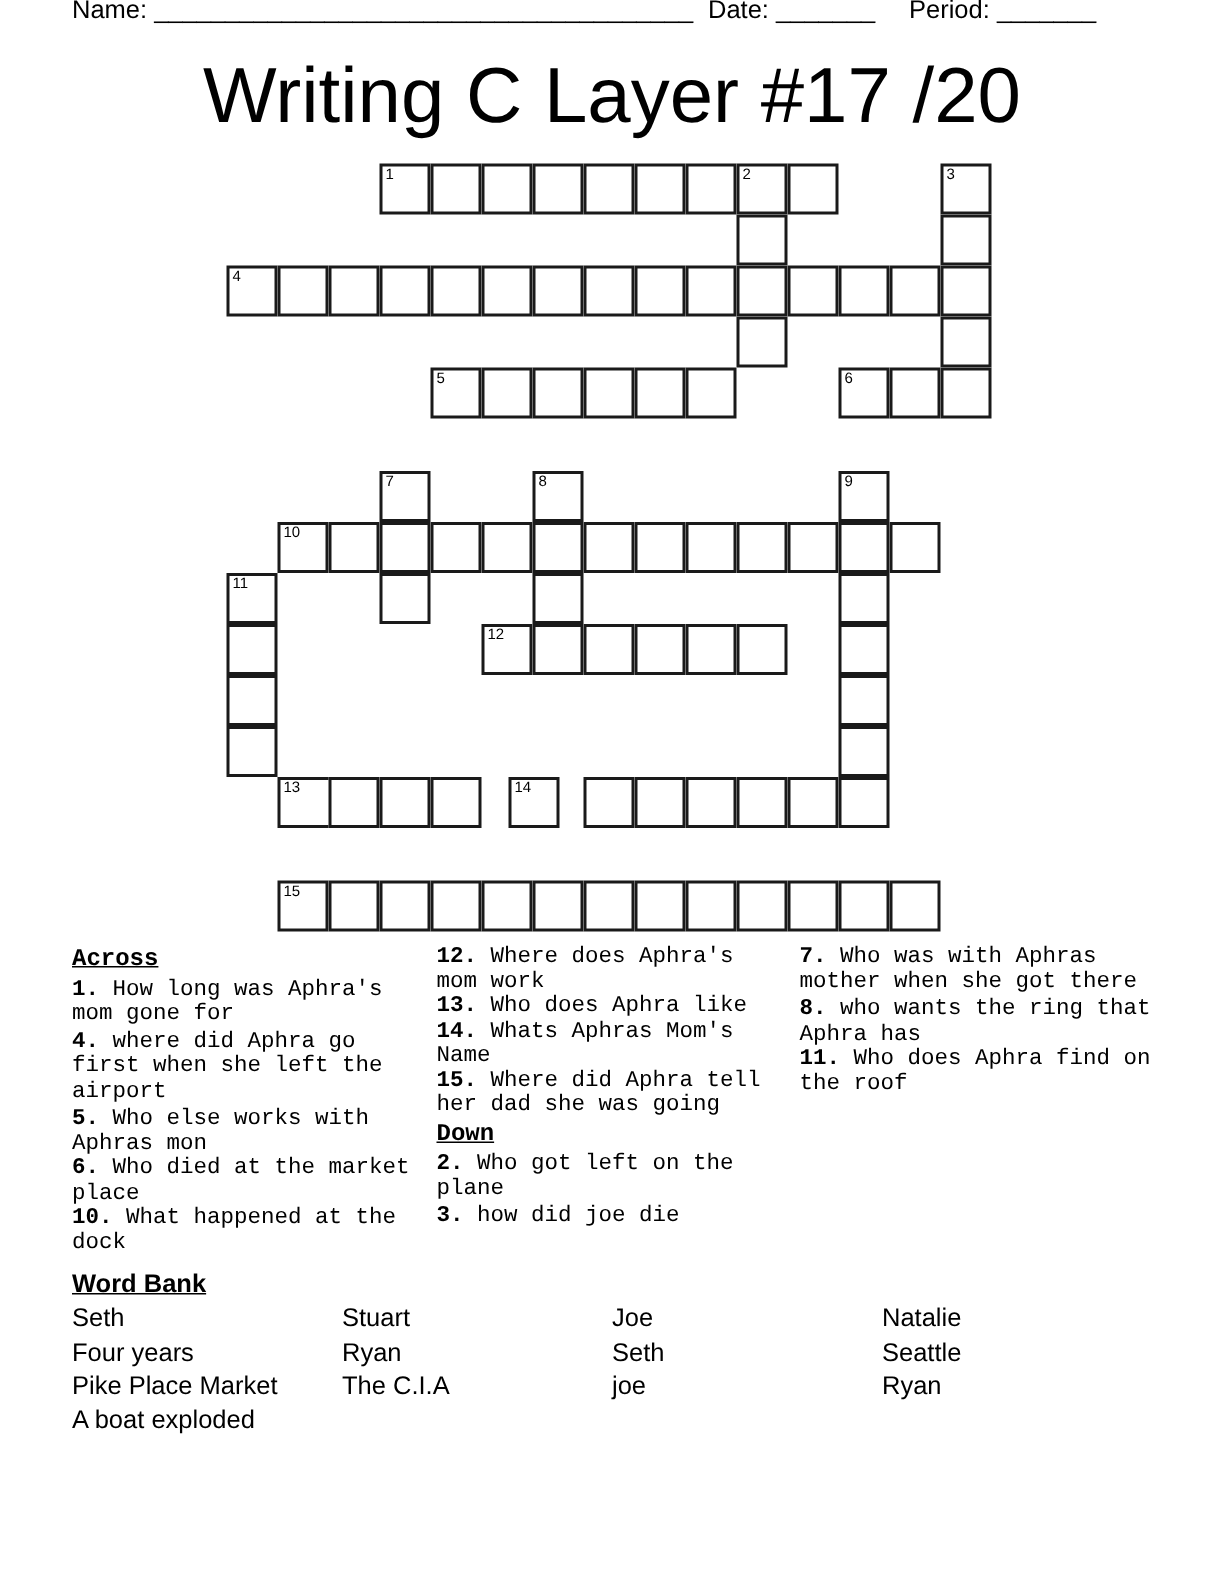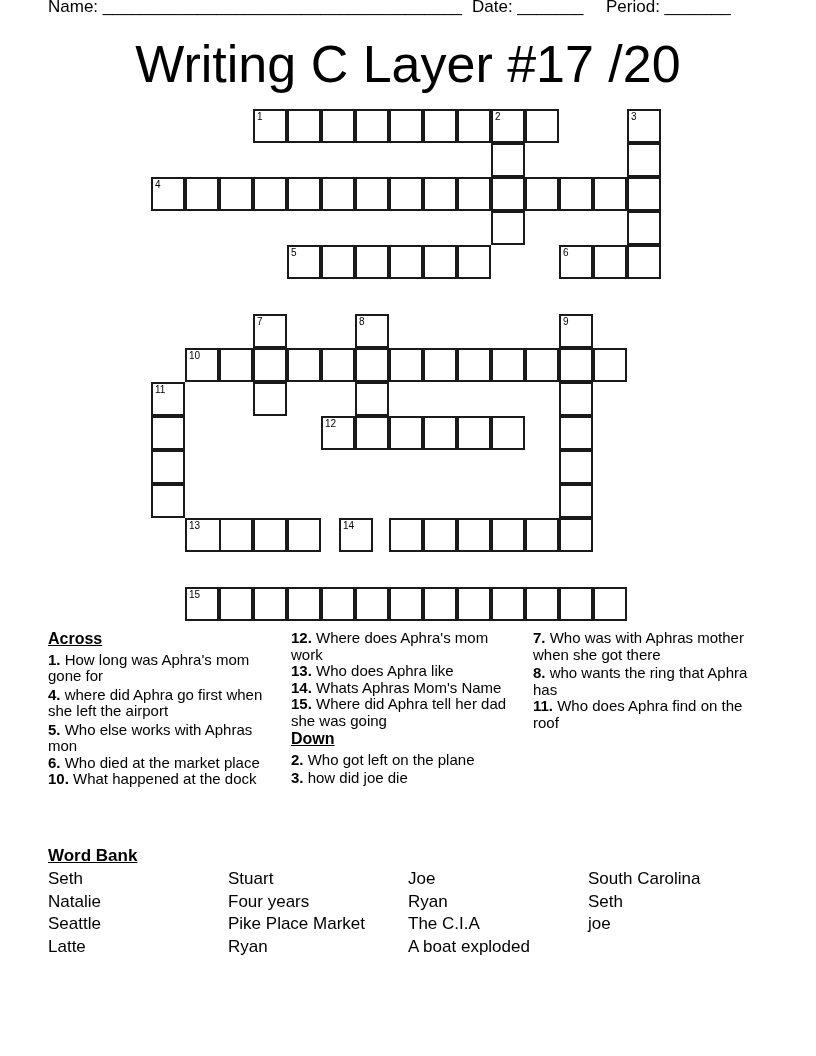--- a/index.html
+++ b/index.html
@@ -5,21 +5,21 @@
   html, body { margin:0; padding:0; background:#ffffff; }
   body { width:816px; height:1056px; position:relative; overflow:hidden;
          font-family:"Liberation Sans", sans-serif; color:#000; }
   .hdr { position:absolute; top:-3px; font-size:17px; white-space:pre; }
   .title { position:absolute; top:34px; left:0; width:816px; text-align:center;
            font-size:52px; line-height:60px; }
   #grid { position:absolute; left:0; top:0; width:816px; height:640px; }
   .cell { position:absolute; width:34px; height:34px; box-sizing:border-box;
           border:2px solid #1a1a1a; background:#fff; margin-left:-1px; margin-top:-1px; }
   .cell .num { position:absolute; top:1px; left:2px; font-size:10px; line-height:10px; }
-  .clues { position:absolute; top:630px; font-size:15px; line-height:16.5px; }
+  .clues { position:absolute; top:630px; font-size:15px; line-height:16.5px;font-family:Liberation Mono, monospace; }
   .clue { margin-bottom:2px; }
   .clue b { font-weight:bold;margin-top:36px; }
   .sec { font-weight:bold; text-decoration:underline; font-size:16px; margin-bottom:4px; margin-top:1px; }
   .wb-title { position:absolute; left:48px; top:846px; font-size:17px; font-weight:bold; text-decoration:underline; }
   .wb { position:absolute; top:868px; left:48px; width:720px; display:grid;
         grid-template-columns:180px 180px 180px 180px; font-size:17px; line-height:22.7px; }
 </style>
 </head>
 <body>
 
@@ -179,25 +179,23 @@
   <div class="clue"><b>7.</b> <span>Who was with Aphras mother when she got there</span></div>
   <div class="clue" style="margin-bottom:0"><b>8.</b> <span>who wants the ring that Aphra has</span></div>
   <div class="clue"><b>11.</b> <span>Who does Aphra find on the roof</span></div>
 </div>
 
 <div class="wb-title">Word Bank</div>
 <div class="wb">
   <div>Seth</div>
   <div>Stuart</div>
   <div>Joe</div>
-  <div>South Carolina</div>
   <div>Natalie</div>
   <div>Four years</div>
   <div>Ryan</div>
   <div>Seth</div>
   <div>Seattle</div>
   <div>Pike Place Market</div>
   <div>The C.I.A</div>
   <div>joe</div>
-  <div>Latte</div>
   <div>Ryan</div>
   <div>A boat exploded</div>
 </div>
 
 </body></html>

